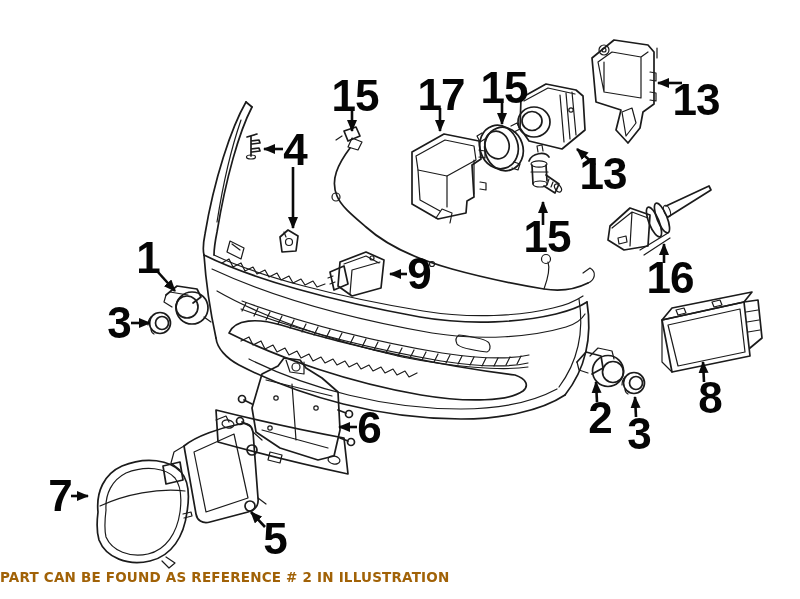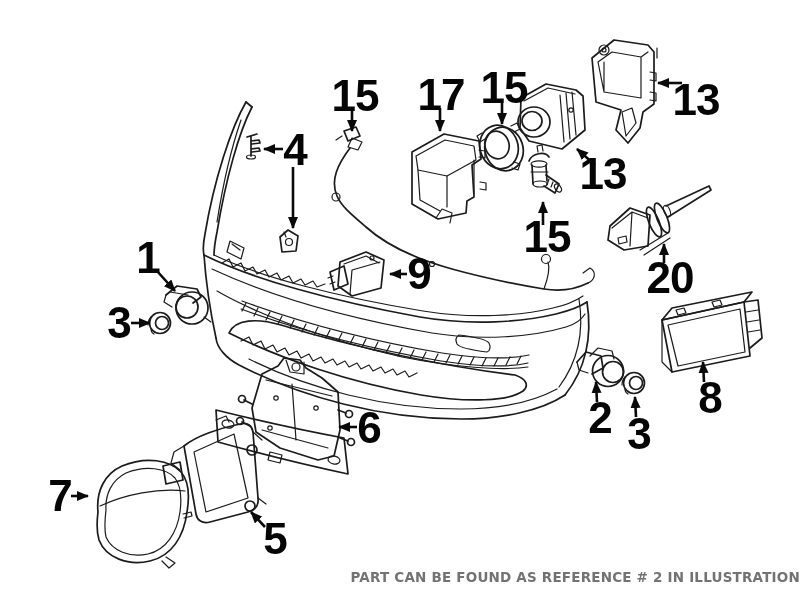--- a/index.html
+++ b/index.html
@@ -8,23 +8,23 @@
     overflow:hidden;font-family:"Liberation Sans",sans-serif;
   }
   .art{position:absolute;left:0;top:0;}
   .callout{
     position:absolute;transform:translate(-50%,-50%);
     font-family:"Liberation Sans",sans-serif;
     font-size:44px;font-weight:700;color:#050505;letter-spacing:-1px;
     line-height:1;white-space:nowrap;user-select:none;
   }
   .caption{
-    position:absolute;left:0;right:0;top:569px;text-align:right;
+    position:absolute;left:0;right:0;top:569px;text-align:left;
     font-family:"DejaVu Sans",sans-serif;font-weight:700;
-    font-size:13.5px;color:#737373;letter-spacing:.2px;white-space:nowrap;
+    font-size:13.5px;color:#a16207;letter-spacing:.2px;white-space:nowrap;
   }
   svg{display:block}
   .ln{fill:none;stroke:#1b1b1b;stroke-width:1.7;stroke-linecap:round;stroke-linejoin:round;}
   .thin{stroke-width:1.2;}
   .arrow{fill:none;stroke:#0a0a0a;stroke-width:2.6;}
 </style>
 </head>
 <body>
 
 <div class="stage">
@@ -257,16 +257,16 @@
   <div class="callout" style="left:369px;top:428px">6</div>
   <div class="callout" style="left:60px;top:496px">7</div>
   <div class="callout" style="left:710px;top:398px">8</div>
   <div class="callout" style="left:419px;top:274px">9</div>
   <div class="callout" style="left:603px;top:174px">13</div>
   <div class="callout" style="left:504px;top:88px">15</div>
   <div class="callout" style="left:441px;top:95px">17</div>
   <div class="callout" style="left:696px;top:100px">13</div>
   <div class="callout" style="left:547px;top:237px">15</div>
   <div class="callout" style="left:355px;top:96px">15</div>
-  <div class="callout" style="left:670px;top:278px">20</div>
+  <div class="callout" style="left:670px;top:278px">16</div>
 
   <div class="caption">PART CAN BE FOUND AS REFERENCE # 2 IN ILLUSTRATION</div>
 </div>
 
 </body></html>

